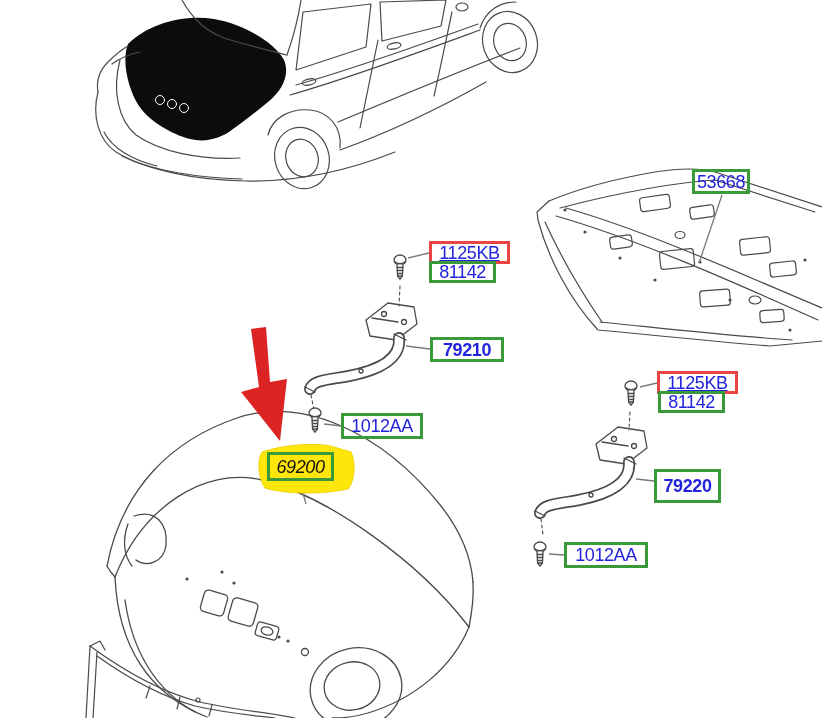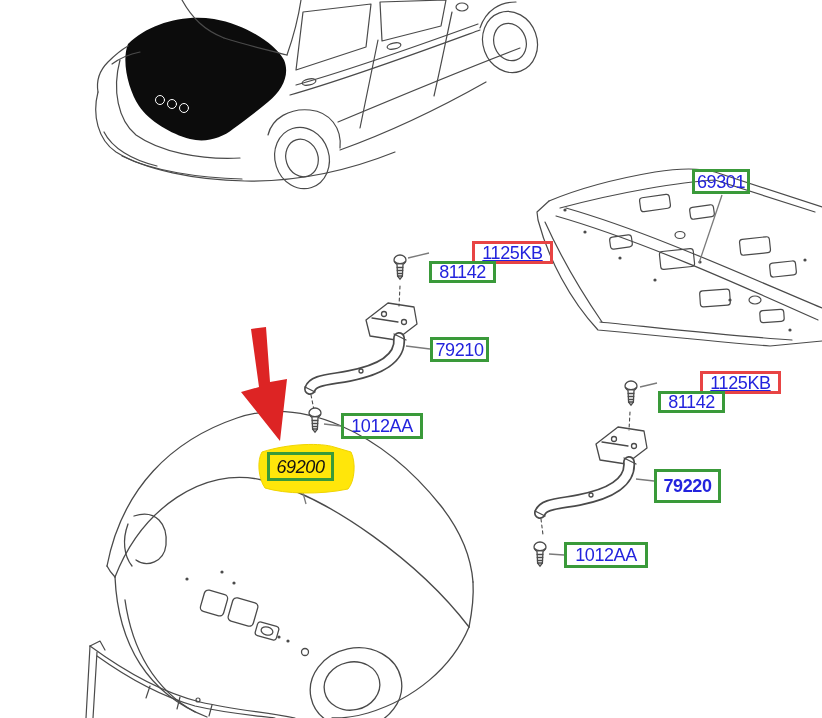--- a/index.html
+++ b/index.html
@@ -8,21 +8,21 @@
     font-family:"Liberation Sans",sans-serif;overflow:hidden;
   }
   .stage svg{position:absolute;left:0;top:0;z-index:1;}
   .part-label{
     position:absolute;z-index:3;box-sizing:border-box;
     display:flex;align-items:center;justify-content:center;
     border:3px solid #3a9a3a;color:#2323dd;
     font-size:18px;font-weight:400;line-height:1;letter-spacing:-0.4px;
     white-space:nowrap;padding:0 2px;cursor:pointer;background:transparent;
   }
-  .part-label.red{border-color:#e84444;margin-left:43px;}
+  .part-label.red{border-color:#e84444;}
   .part-label.underline{text-decoration:underline;}
   .part-label.selected{color:#131313;}
 </style>
 </head>
 <body>
 
 <div class="stage">
 
   <svg width="822" height="718" viewBox="0 0 822 718">
     <defs>
@@ -192,27 +192,27 @@
       <path d="M 657,383 L 640,387"></path>
       <path d="M 654,481 L 636,479"></path>
       <path d="M 564,555 L 549,554"></path>
     </g>
 
     <path d="M 262,452 C 290,443 322,443 334,447 L 351,452 C 356,462 355,481 348,489
              C 320,495 285,494 265,488 C 258,478 257,460 262,452 Z" fill="#ffe60a" stroke="#f0d400" stroke-width="1"></path>
     <polygon points="251,329 266,327 270,382 287,379 280,441 241,392 259,387" fill="#dd2424"></polygon>
   </svg>
 
-  <div class="part-label" style="left:692px;top:169px;width:58px;height:25px;">69301</div>
+  <div class="part-label" style="left:692px;top:169px;width:58px;height:25px;">53668</div>
 
   <div class="part-label red underline" style="left:429px;top:241px;width:81px;height:23px;">1125KB</div>
 
   <div class="part-label" style="left:429px;top:261px;width:67px;height:22px;">81142</div>
 
-  <div class="part-label" style="left:430px;top:337px;width:59px;height:25px;">79210</div>
+  <div class="part-label" style="left:430px;top:337px;width:74px;height:25px;font-weight:bold;">79210</div>
 
   <div class="part-label" style="left:341px;top:413px;width:82px;height:26px;">1012AA</div>
 
   <div class="part-label selected" style="left:267px;top:452px;width:67px;height:29px;font-style:italic;">69200</div>
 
   <div class="part-label red underline" style="left:657px;top:371px;width:81px;height:23px;">1125KB</div>
 
   <div class="part-label" style="left:658px;top:391px;width:67px;height:22px;">81142</div>
 
   <div class="part-label" style="left:654px;top:469px;width:67px;height:34px;font-weight:bold;">79220</div>

